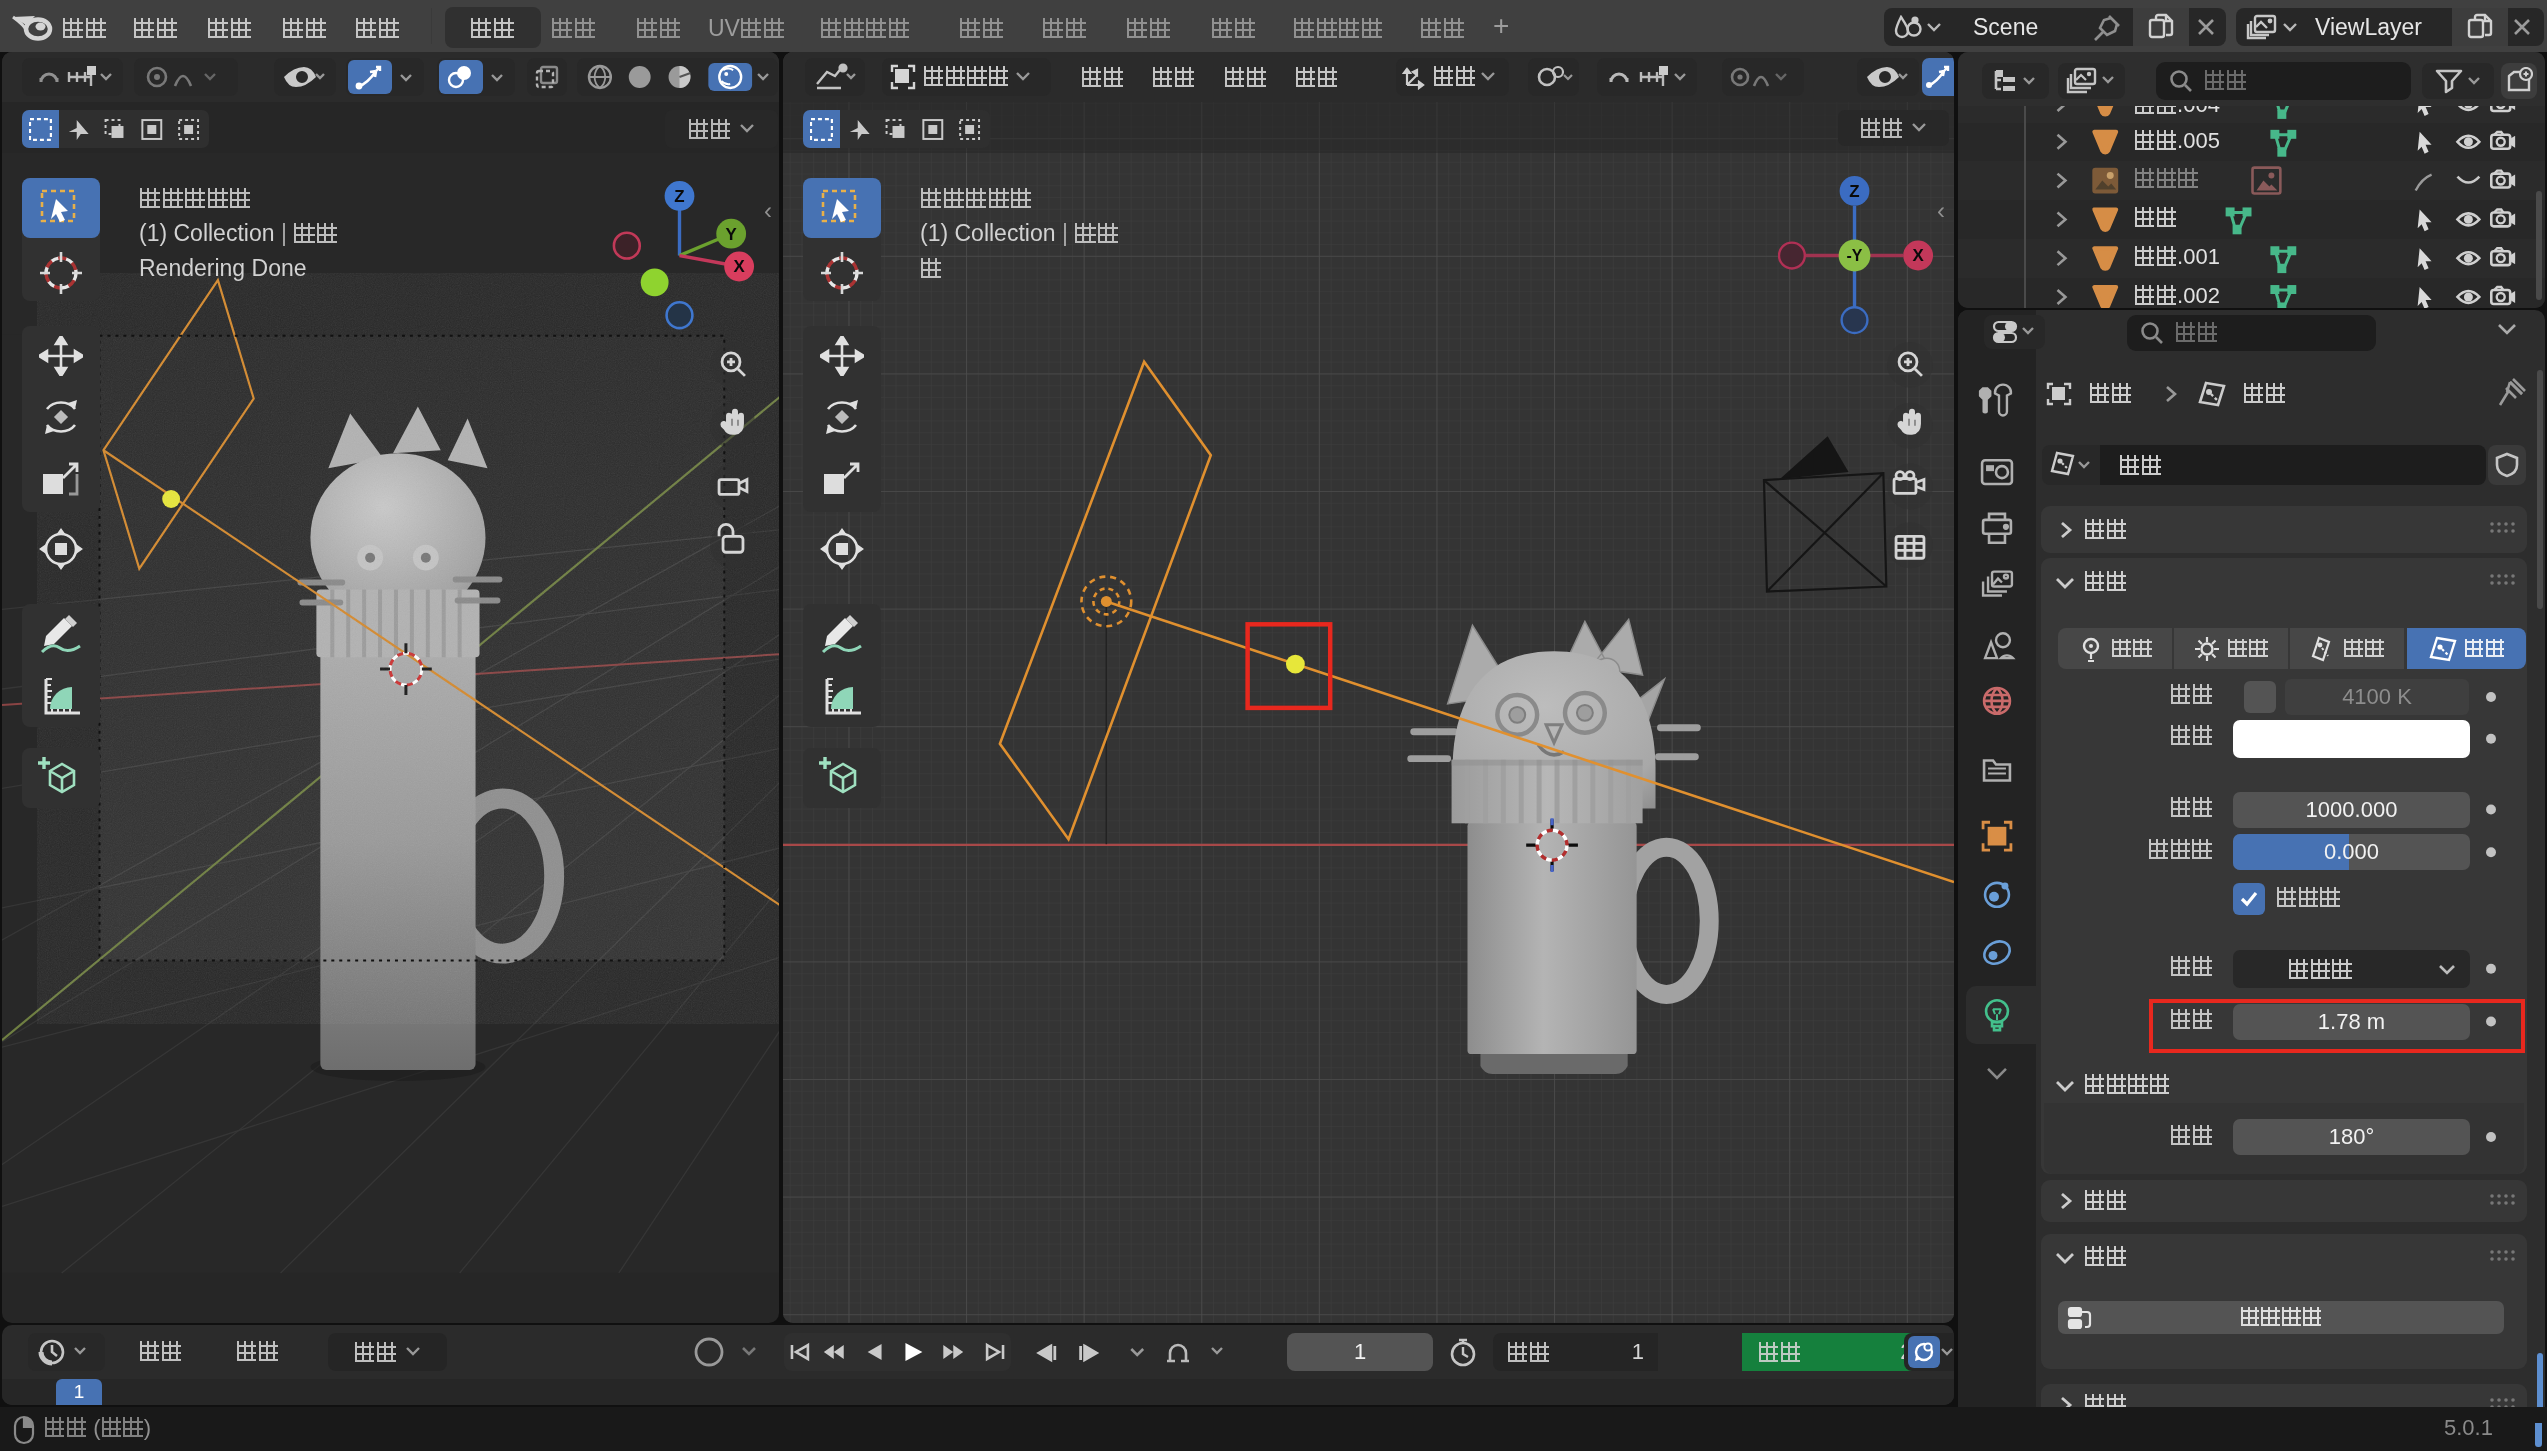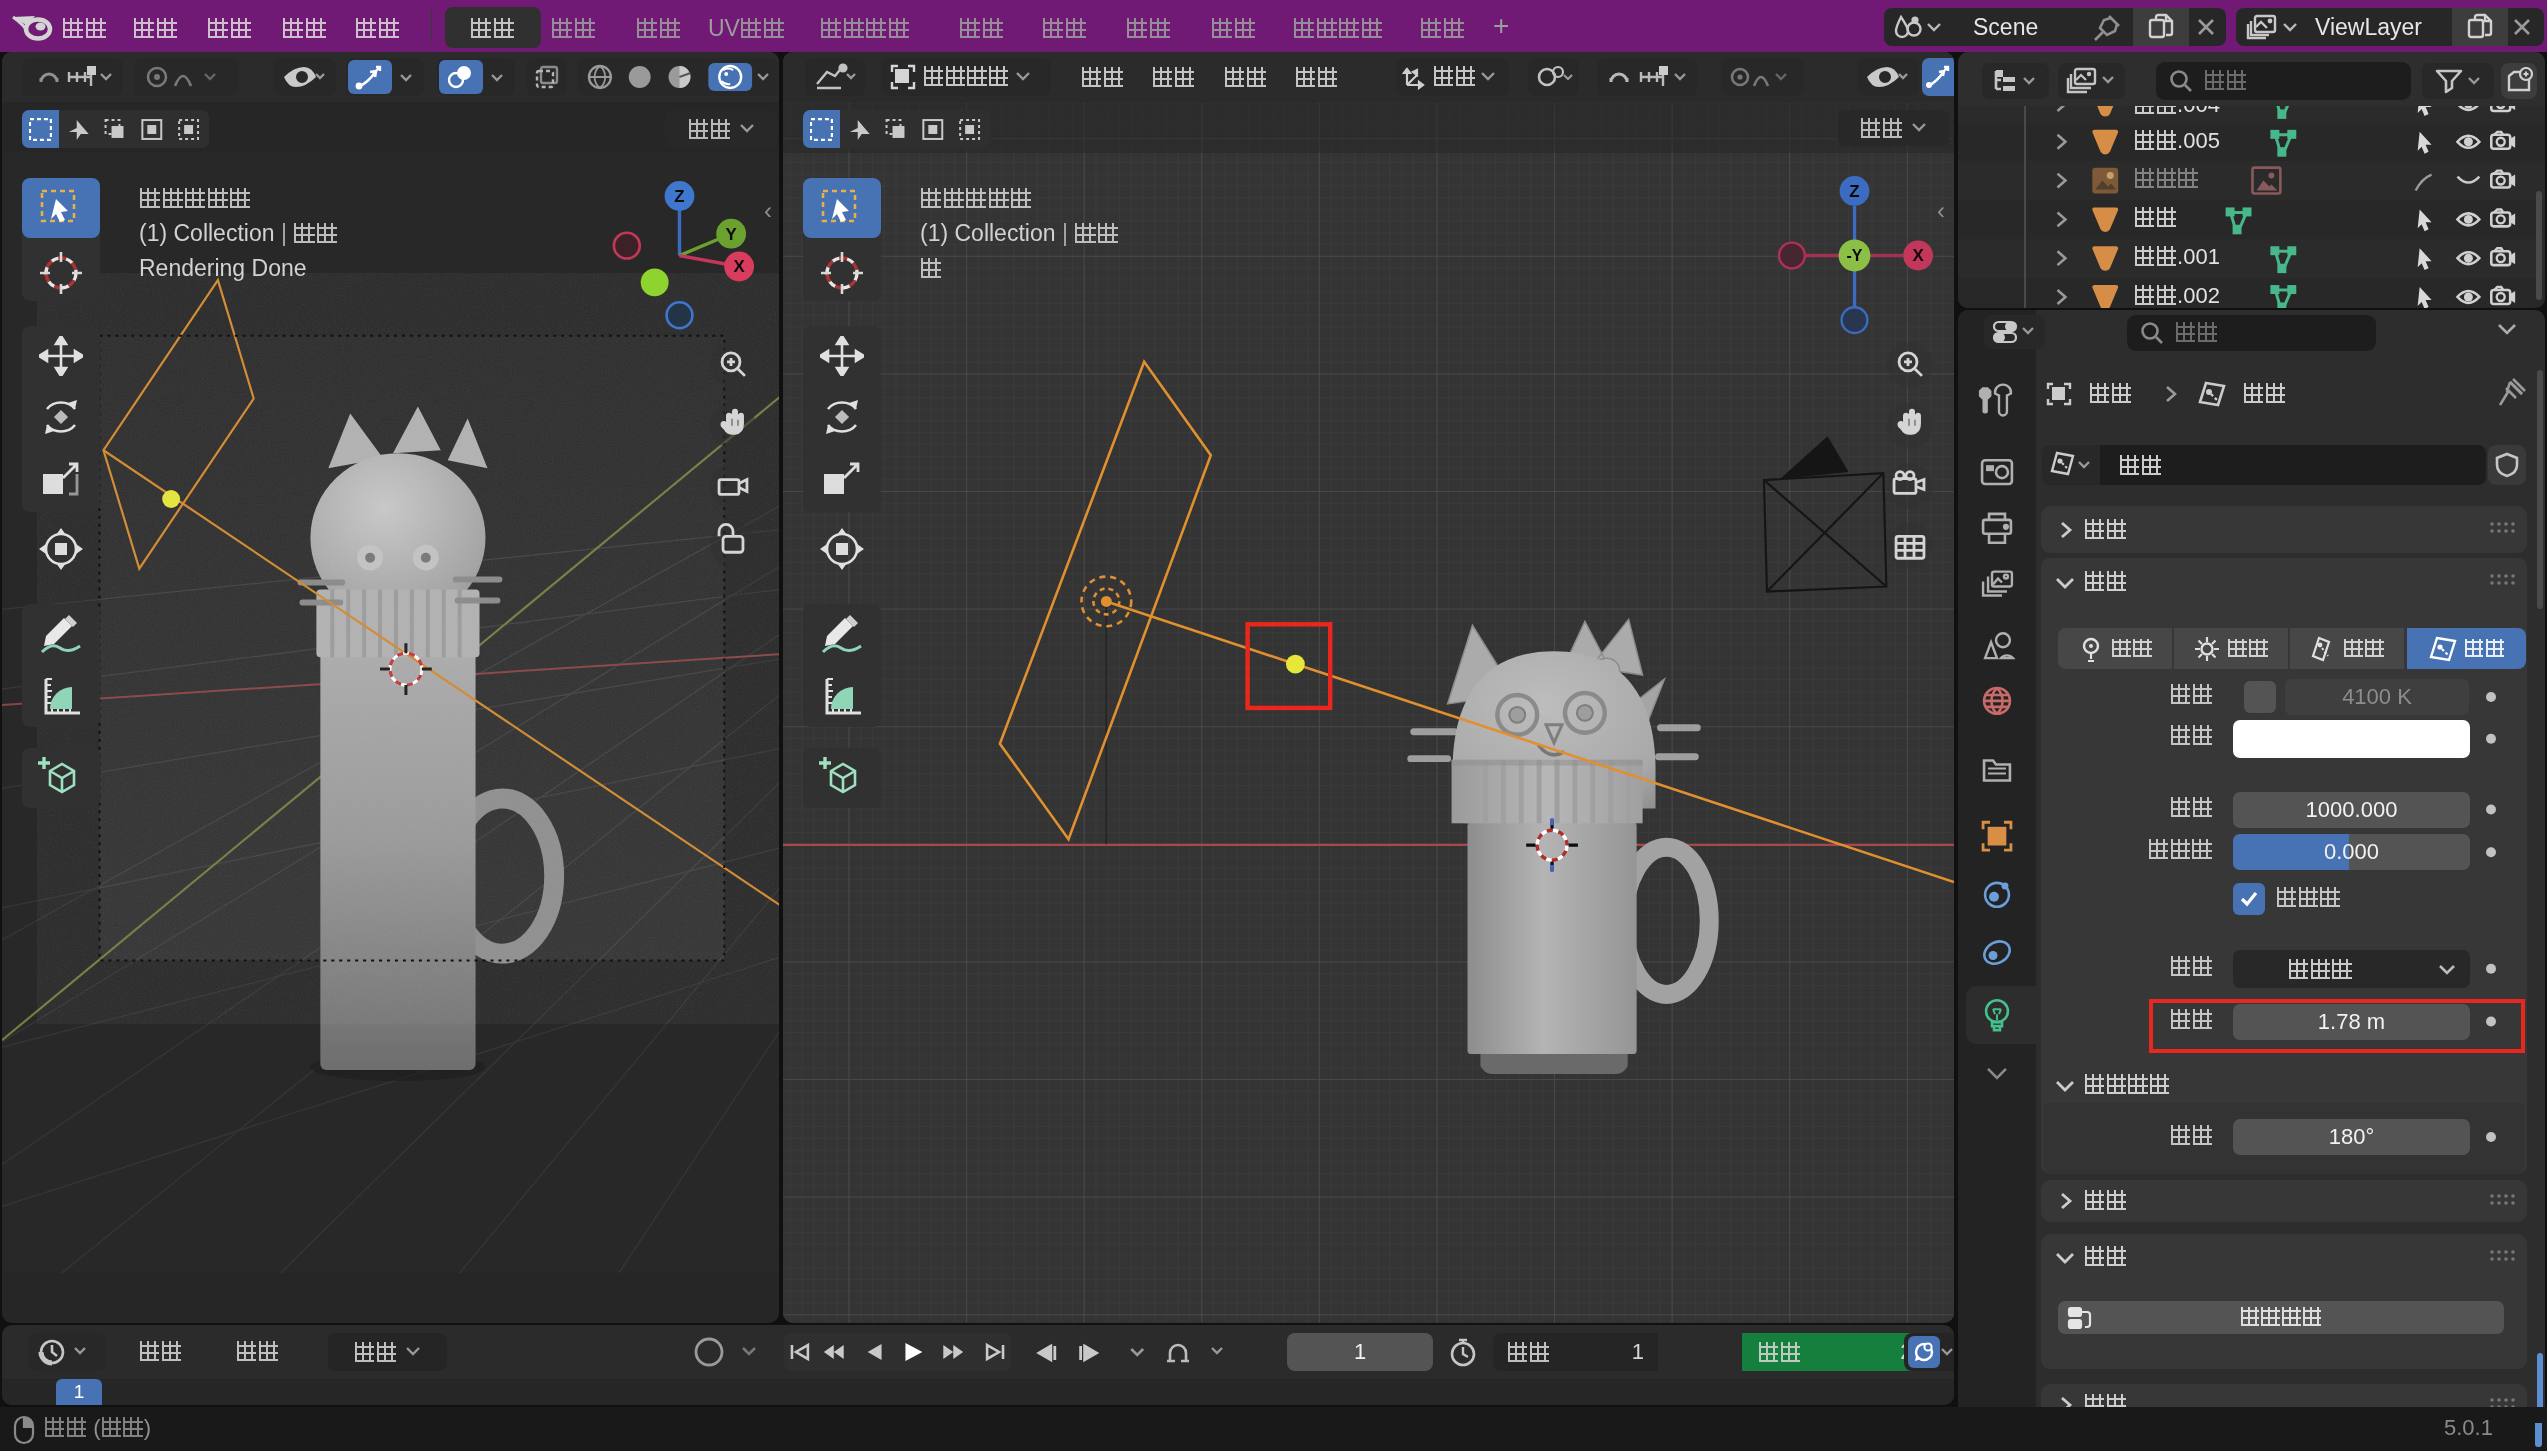--- a/index.html
+++ b/index.html
@@ -9,21 +9,21 @@
 .c{display:inline-block;width:.88em;height:.88em;margin:0 .05em;vertical-align:-.08em;
 background:repeating-linear-gradient(0deg,currentColor 0 2px,transparent 2px 7px),
 repeating-linear-gradient(90deg,currentColor 0 2px,transparent 2px 7px);opacity:.88}
 .row{display:flex;align-items:center}
 .btn{background:#282828;border-radius:8px;display:flex;align-items:center;justify-content:center}
 .txt{color:#d8d8d8}
 svg{display:block}
 </style></head>
 <body>
 
-<div class="abs" id="topbar" style="left:0;top:0;width:2547px;height:52px;background:#701a75;font-size:23px">
+<div class="abs" id="topbar" style="left:0;top:0;width:2547px;height:52px;background:#404040;font-size:23px">
 
  <svg class="abs" style="left:12px;top:9px" width="42" height="34" viewBox="0 0 42 34">
   <ellipse cx="26" cy="20" rx="12" ry="9.5" fill="none" stroke="#d4d4d4" stroke-width="4.5"></ellipse>
   <ellipse cx="28.5" cy="17.5" rx="5" ry="4" fill="#d4d4d4"></ellipse>
   <path d="M1 8 L23 7 L14 16 Z" fill="#d4d4d4"></path>
   <path d="M1 8 Q12 16 15 22" fill="none" stroke="#d4d4d4" stroke-width="3"></path>
  </svg>
  <div class="abs txt" style="left:60px;top:14px"> </div>
  <div class="abs txt" style="left:62px;top:15px"><i class="c"></i><i class="c"></i></div>
  <div class="abs txt" style="left:133px;top:15px"><i class="c"></i><i class="c"></i></div>

